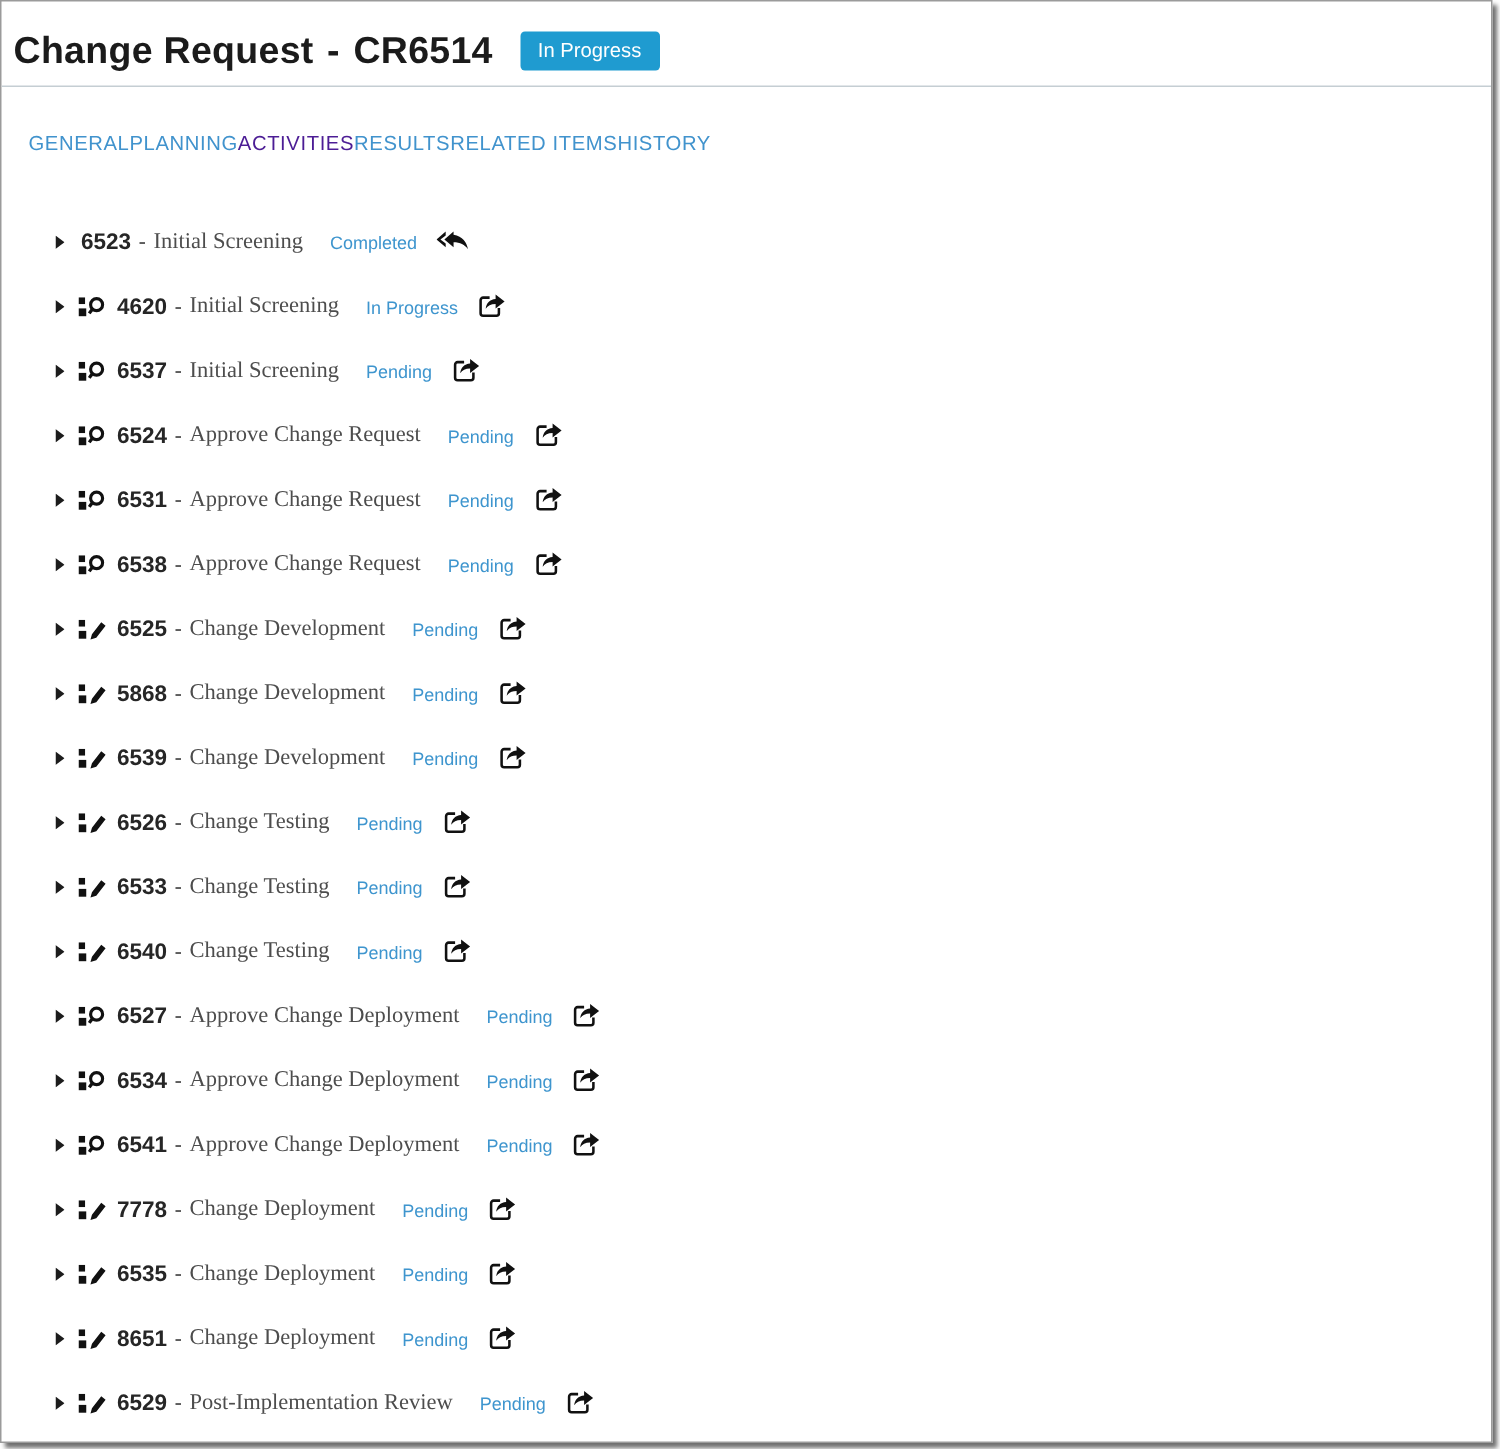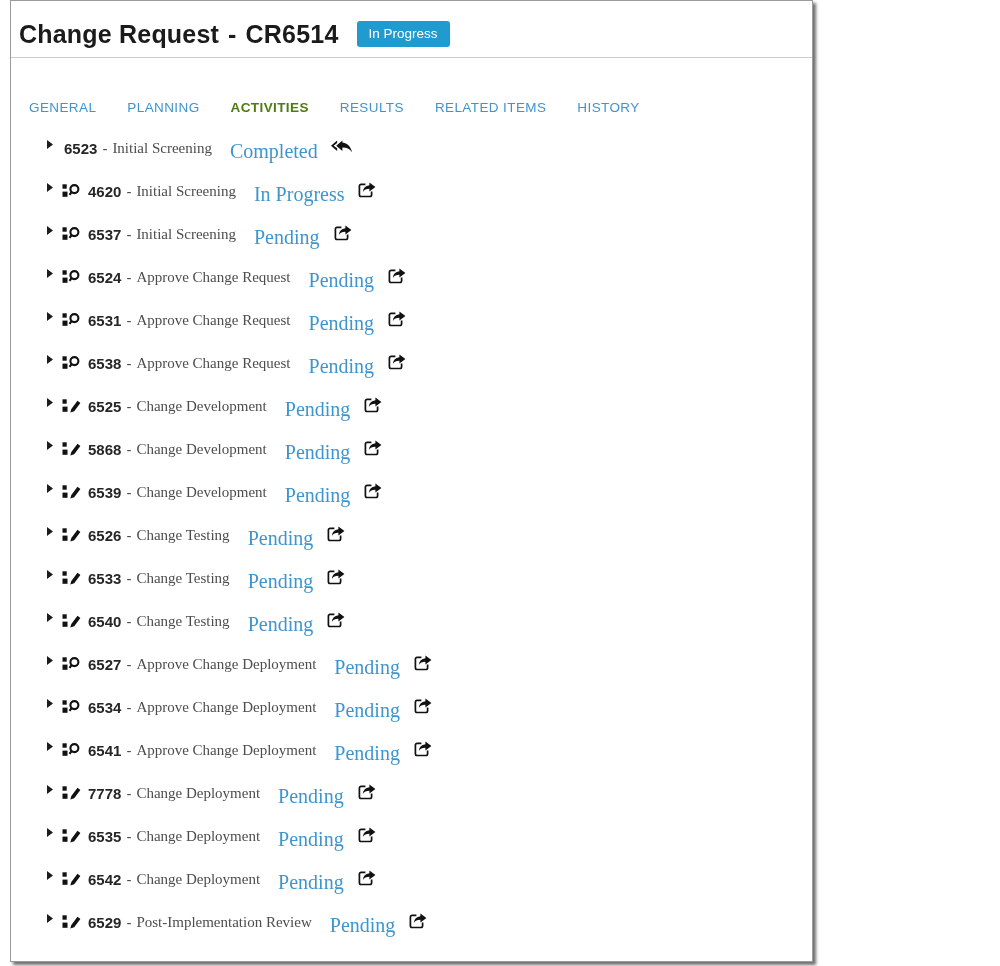--- a/index.html
+++ b/index.html
@@ -1,57 +1,56 @@
 <!DOCTYPE html>
 <html><head>
 <meta charset="utf-8">
 <style>
   * { box-sizing: border-box; margin: 0; padding: 0; }
   html, body { width: 1000px; height: 966px; background: #fff; font-family: "Liberation Sans", "DejaVu Sans", sans-serif; }
   .frame {
-    position: absolute; left: 0; top: 0; width: 803px; height: 962px;
+    position: absolute; left: 0; top: 0; width: 995px; height: 962px;
     background: #fff; border: 1px solid #9b9b9b; overflow: hidden;
     box-shadow: 3px 3px 3px rgba(85,85,85,0.85);
-    margin-left: 10px;
   }
   
   header {
     height: 57px; padding: 10px 0 0 8px;
     border-bottom: 1px solid #c5ced3;
     display: flex; align-items: center;
   }
   h1 {
     font-size: 25px; font-weight: bold; color: #1b1b1b;
     display: flex; align-items: center; letter-spacing: 0.2px;
   }
   h1 .sep { margin: 0 9px; }
   .badge {
     margin-left: 18px; background: #1F9BD0; color: #ffffff;
     font-size: 13.5px; padding: 6px 12px 7px 12px; border-radius: 3px;
     line-height: 1; font-weight: normal;
   }
   
   .tabs {
     padding: 30px 0 0 18px; height: 68px;
-    display: flex; gap: 31px; align-items: center;
+    display: flex; align-items: flex-start;
   }
   .tab {
     font-size: 13.5px; letter-spacing: 0.4px; text-decoration: none;
     color: #4193CD; text-transform: uppercase; white-space: nowrap;
   }
-  .tab.active { color: #4d7c0f; font-weight: bold; }
+  .tab.active { color: #4c1d95; font-weight: normal; }
   
   .list { padding-top: 14px; }
-  .row { height: 43px; display: flex; align-items: flex-start; padding-left: 36px; }
+  .row { height: 43px; display: flex; align-items: center; padding-left: 36px; }
   .caret { width: 6px; display: inline-flex; margin-right: 9px; flex: none; cursor: pointer; }
   .ticon { display: inline-flex; margin-right: 4px; flex: none; }
   .aid { font-weight: bold; color: #262626; font-size: 15px; margin-left: 2px; }
   .dash { color: #4d4d4d; font-size: 15px; margin: 0 5px; }
   .aname { color: #4d4d4d; font-size: 15px; font-family: Liberation Serif, serif; }
-  .status { color: #3E95CE; font-size: 20px; margin-left: 18px; text-decoration: none; cursor: pointer; font-family: Liberation Serif, serif; }
+  .status { color: #3E95CE; font-size: 12px; margin-left: 18px; text-decoration: none; cursor: pointer; }
   .action { display: inline-flex; margin-left: 13px; cursor: pointer; position: relative; top: -1px; }
   svg { display: block; }
 </style>
 </head>
 <body>
 
 <div class="frame">
 
   <header>
     <h1>
@@ -487,21 +486,21 @@
             <polygon points="0,0 6,4.5 0,9" fill="#1c1c1c"></polygon>
           </svg>
         </span>
     <span class="ticon">
           <svg width="20" height="16" viewBox="0 0 20 16">
             <rect x="0.5" y="1.3" width="4.2" height="4.4" fill="#111"></rect>
             <rect x="0.5" y="8.6" width="5" height="5.2" fill="#111"></rect>
             <path d="M8.3 14.4 l1-3.5 L15.5 2.8 l2.9 2.3 -6.2 8.1 -3.9 1.2z" fill="#111"></path>
           </svg>
         </span>
-    <span class="aid">6542</span>
+    <span class="aid">8651</span>
     <span class="dash">-</span>
     <span class="aname">Change Deployment</span>
     <a class="status">Pending</a>
     <span class="action">
           <svg width="19" height="16" viewBox="0 0 19 16">
             <path d="M14.6 9.4 v3.4 a1.7 1.7 0 0 1 -1.7 1.7 H4.1 a1.7 1.7 0 0 1 -1.7 -1.7 V4.1 a1.7 1.7 0 0 1 1.7 -1.7 h4.3" fill="none" stroke="#111" stroke-width="1.7"></path>
             <path d="M12.4 0.4 l6 4.6 -6 4.6 V6.7 c-3.2 0 -5.2 1.1 -6.6 3.2 C6.2 6 8.5 3.7 12.4 3.3 z" fill="#111"></path>
           </svg>
         </span>
   </div>

